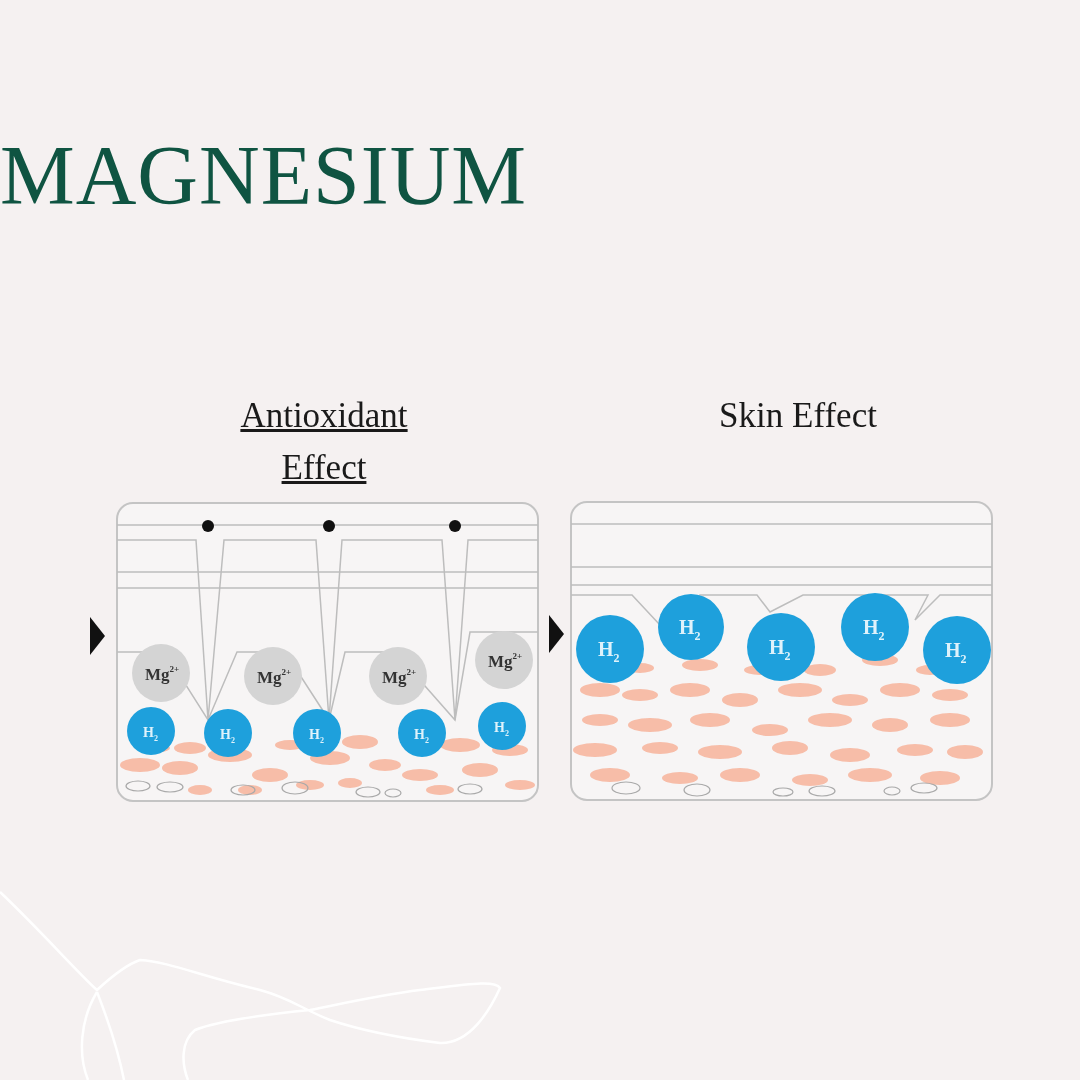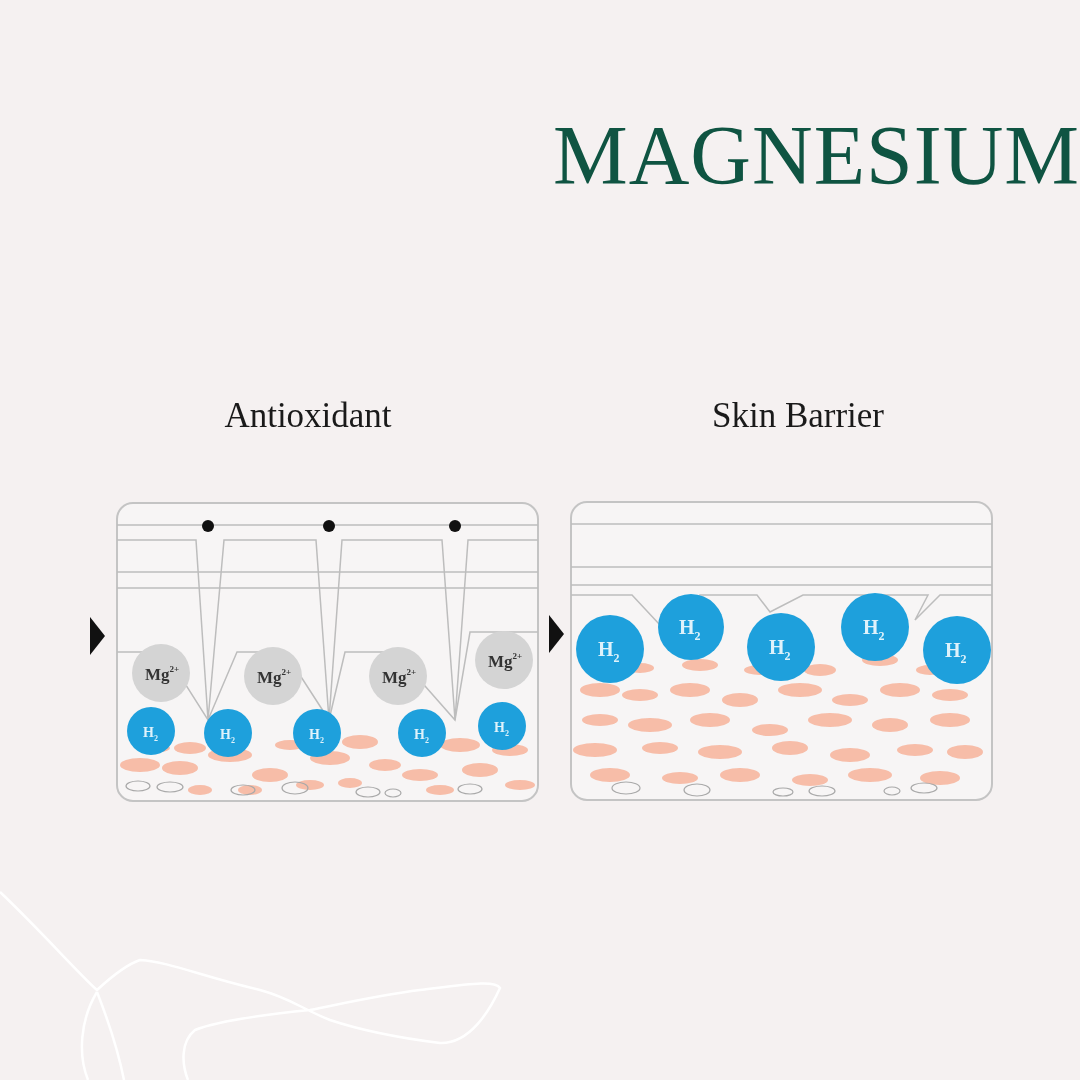--- a/index.html
+++ b/index.html
@@ -1,35 +1,36 @@
 <!DOCTYPE html>
 <html><head>
 <meta charset="utf-8">
 <style>
   html, body { margin:0; padding:0; }
   body { width:1080px; height:1080px; background:#f5f1f1; position:relative; overflow:hidden; font-family:"DejaVu Serif", serif; }
-  .title { position:absolute; left:0; top:116px; width:1080px; text-align:right; color:#0f5442; font-family:"Liberation Serif", serif; font-size:84px; line-height:80px; letter-spacing:1px; }
+  .title { position:absolute; left:0; top:136px; width:1080px; text-align:left; color:#0f5442; font-family:"Liberation Serif", serif; font-size:84px; line-height:80px; letter-spacing:1px; }
   .sub { position:absolute; top:390px; width:360px; text-align:center; color:#1a1a1a; font-family:"Liberation Serif", serif; font-size:35px; line-height:52px; }
-  .sub.left { left:128px; }
+  .sub.left { left:144px;text-decoration:underline; }
   .sub.right { left:618px; }
   svg.diagram { position:absolute; left:0; top:0; }
   .deco { position:absolute; left:0; top:880px; }
 </style>
 </head>
 <body>
 
 <div class="title">
   <div>MAGNESIUM</div>
 </div>
 
 <div class="sub left">
   <div>Antioxidant</div>
+  <div>Effect</div>
 </div>
 <div class="sub right">
-  <div>Skin Barrier</div>
+  <div>Skin Effect</div>
 </div>
 
 <svg class="diagram" width="1080" height="1080">
   <defs>
     <clipPath id="clipL">
         <rect x="117" y="503" width="421" height="298" rx="16"></rect>
       </clipPath>
     <clipPath id="clipR">
         <rect x="571" y="502" width="421" height="298" rx="16"></rect>
       </clipPath>

